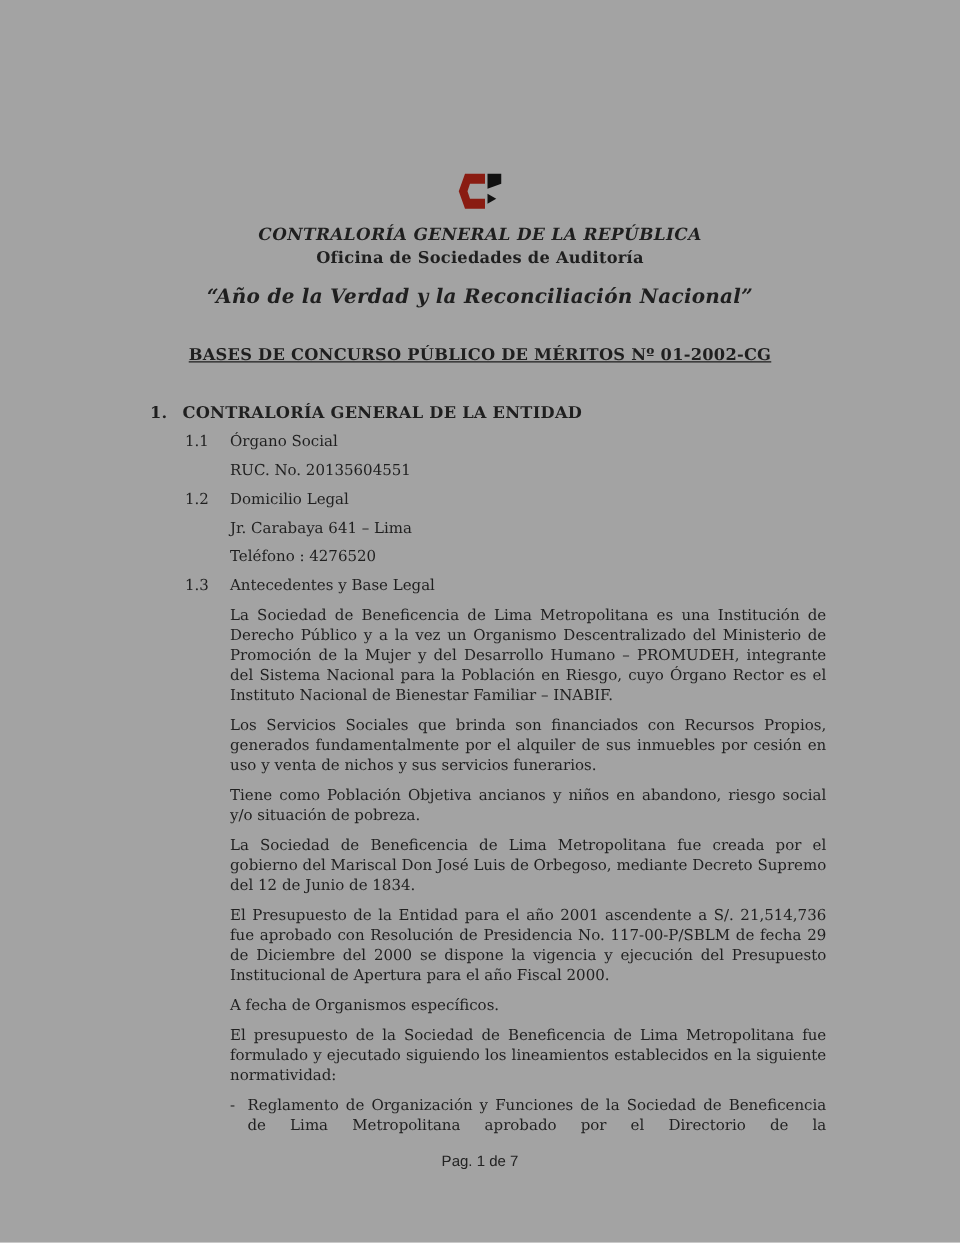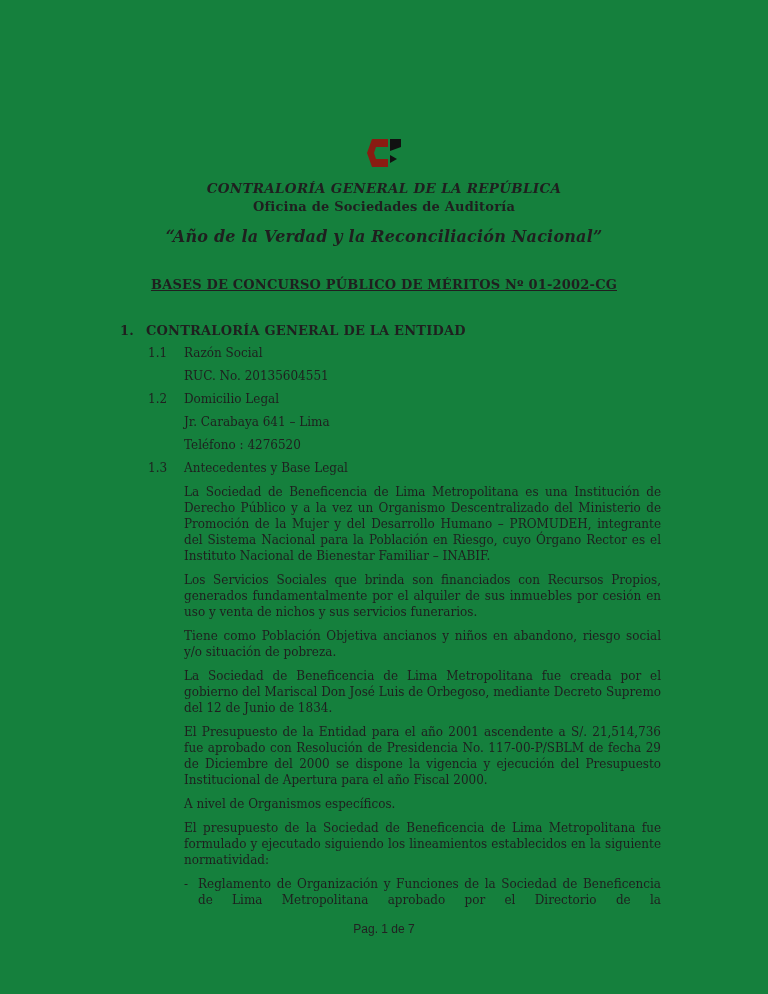--- a/index.html
+++ b/index.html
@@ -1,17 +1,17 @@
 <!DOCTYPE html>
 <html><head>
 <meta charset="utf-8">
 <style>
   html,body{margin:0;padding:0;background:#e8e8e8;}
   .page{
-    width:768px;height:994px;margin:0 auto;background:#15803d;
+    width:768px;height:994px;margin:0 auto;background:#a3a3a3;
     position:relative;overflow:hidden;
     font-family:"DejaVu Serif", serif;color:#1f1f1f;
   }
   .doc-header{text-align:center;padding-top:138px;}
   .logo-wrap{width:40px;height:30px;margin:0 auto 12px;}
   .logo-wrap svg{display:block;width:100%;height:100%;}
   .org-name{font-size:13.5px;font-weight:bold;font-style:italic;letter-spacing:.3px;}
   .office-name{font-size:13px;font-weight:bold;margin-top:3px;letter-spacing:.2px;}
   .motto{font-size:16px;font-weight:bold;font-style:italic;margin-top:13px;letter-spacing:.2px;}
   .doc-title{
@@ -55,40 +55,40 @@
 
   <div class="doc-title">BASES DE CONCURSO PÚBLICO DE MÉRITOS Nº 01-2002-CG</div>
 
   <div class="section-heading">
     <span class="sec-num">1.</span><span>CONTRALORÍA GENERAL DE LA ENTIDAD</span>
   </div>
 
   <div class="content">
 
     <div class="sub-row">
-      <span class="sub-num">1.1</span><span>Razón Social</span>
+      <span class="sub-num">1.1</span><span>Órgano Social</span>
     </div>
     <div class="line-indent">RUC. No. 20135604551</div>
 
     <div class="sub-row">
       <span class="sub-num">1.2</span><span>Domicilio Legal</span>
     </div>
     <div class="line-indent">Jr. Carabaya 641 – Lima</div>
     <div class="line-indent">Teléfono : 4276520</div>
 
     <div class="sub-row">
       <span class="sub-num">1.3</span><span>Antecedentes y Base Legal</span>
     </div>
 
     <div class="para">La Sociedad de Beneficencia de Lima Metropolitana es una Institución de Derecho Público y a la vez un Organismo Descentralizado del Ministerio de Promoción de la Mujer y del Desarrollo Humano – PROMUDEH, integrante del Sistema Nacional para la Población en Riesgo, cuyo Órgano Rector es el Instituto Nacional de Bienestar Familiar – INABIF.</div>
     <div class="para">Los Servicios Sociales que brinda son financiados con Recursos Propios, generados fundamentalmente por el alquiler de sus inmuebles por cesión en uso y venta de nichos y sus servicios funerarios.</div>
     <div class="para">Tiene como Población Objetiva ancianos y niños en abandono, riesgo social y/o situación de pobreza.</div>
     <div class="para">La Sociedad de Beneficencia de Lima Metropolitana fue creada por el gobierno del Mariscal Don José Luis de Orbegoso, mediante Decreto Supremo del 12 de Junio de 1834.</div>
     <div class="para">El Presupuesto de la Entidad para el año 2001 ascendente a S/. 21,514,736 fue aprobado con Resolución de Presidencia No. 117-00-P/SBLM de fecha 29 de Diciembre del 2000 se dispone la vigencia y ejecución del Presupuesto Institucional de Apertura para el año Fiscal 2000.</div>
-    <div class="para-left">A nivel de Organismos específicos.</div>
+    <div class="para-left">A fecha de Organismos específicos.</div>
     <div class="para">El presupuesto de la Sociedad de Beneficencia de Lima Metropolitana fue formulado y ejecutado siguiendo los lineamientos establecidos en la siguiente normatividad:</div>
 
     <div class="bullet-row">
       <span class="bullet-dash">-</span>
       <span class="bullet-text">Reglamento de Organización y Funciones de la Sociedad de Beneficencia de Lima Metropolitana aprobado por el Directorio de la</span>
     </div>
 
   </div>
 
   <div class="page-footer">Pag. 1 de 7</div>

